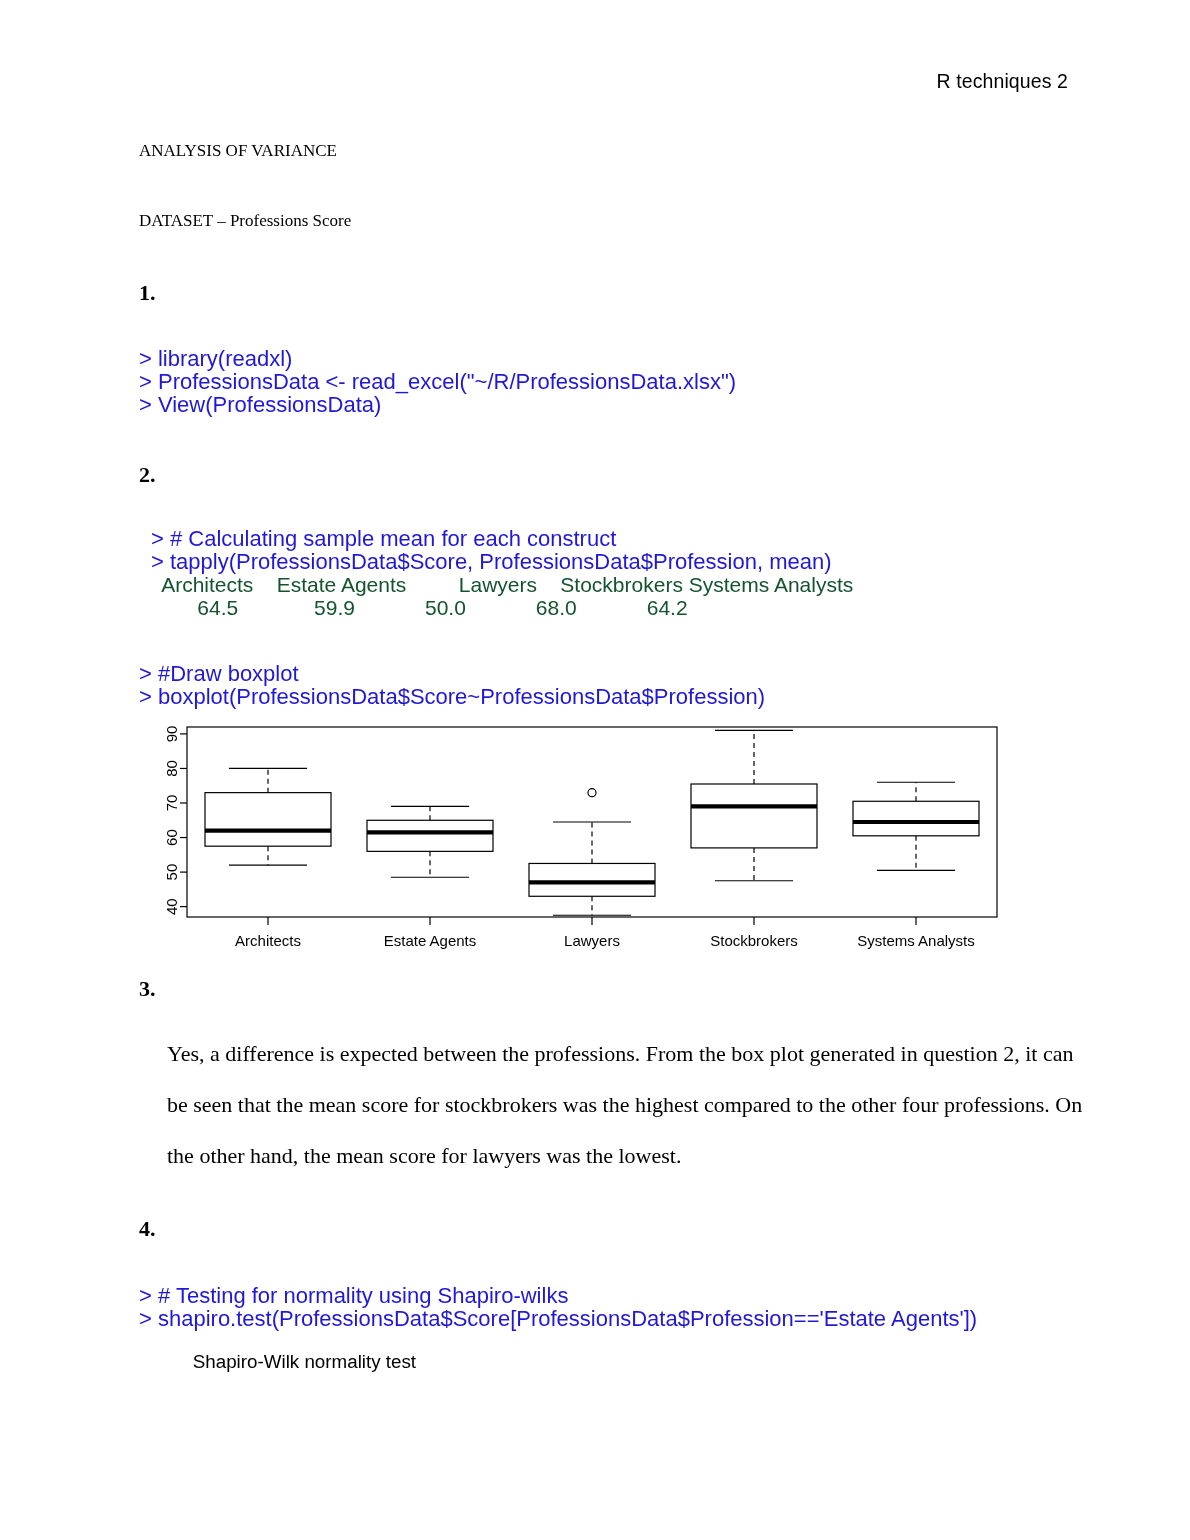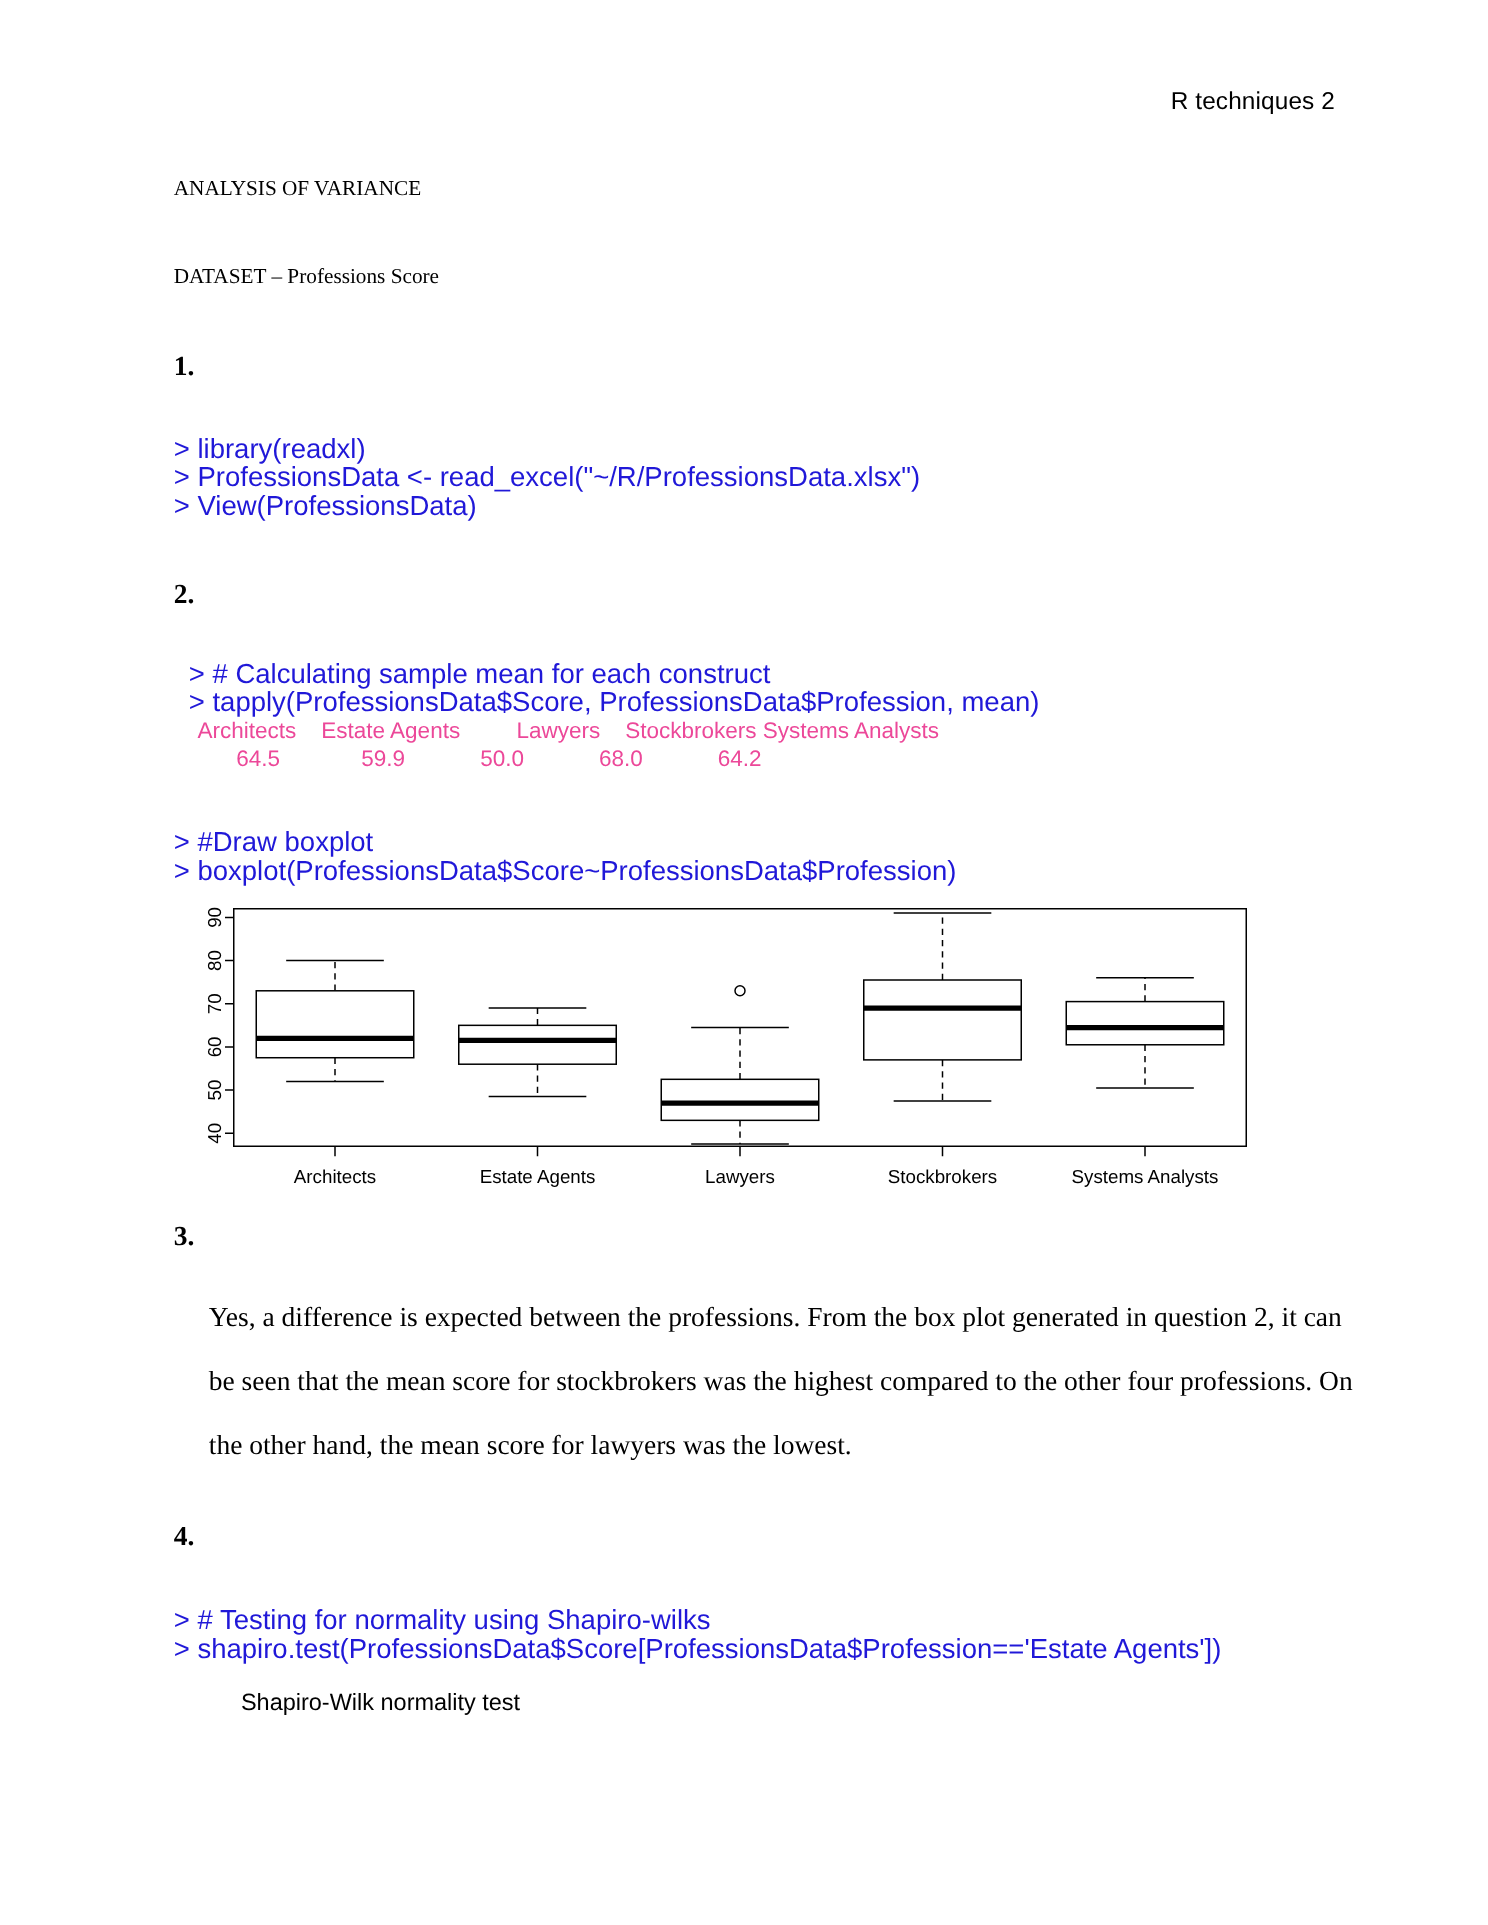--- a/index.html
+++ b/index.html
@@ -63,22 +63,22 @@
   }
   .para {
     font-family: "Liberation Serif", serif;
     font-size: 22px;
     color: #000;
     line-height: 51px;
     width: 925px;
   }
   .tapply-head, .tapply-vals {
     font-family: "Liberation Sans", sans-serif;
-    font-size: 18px;
-    color: #ec4899;
+    font-size: 21px;
+    color: #14532d;
     white-space: pre;
     line-height: 23px;
   }
   .plot-wrap {
     position: absolute;
     left: 139px;
     top: 716px;
     width: 880px;
     height: 250px;
   }

